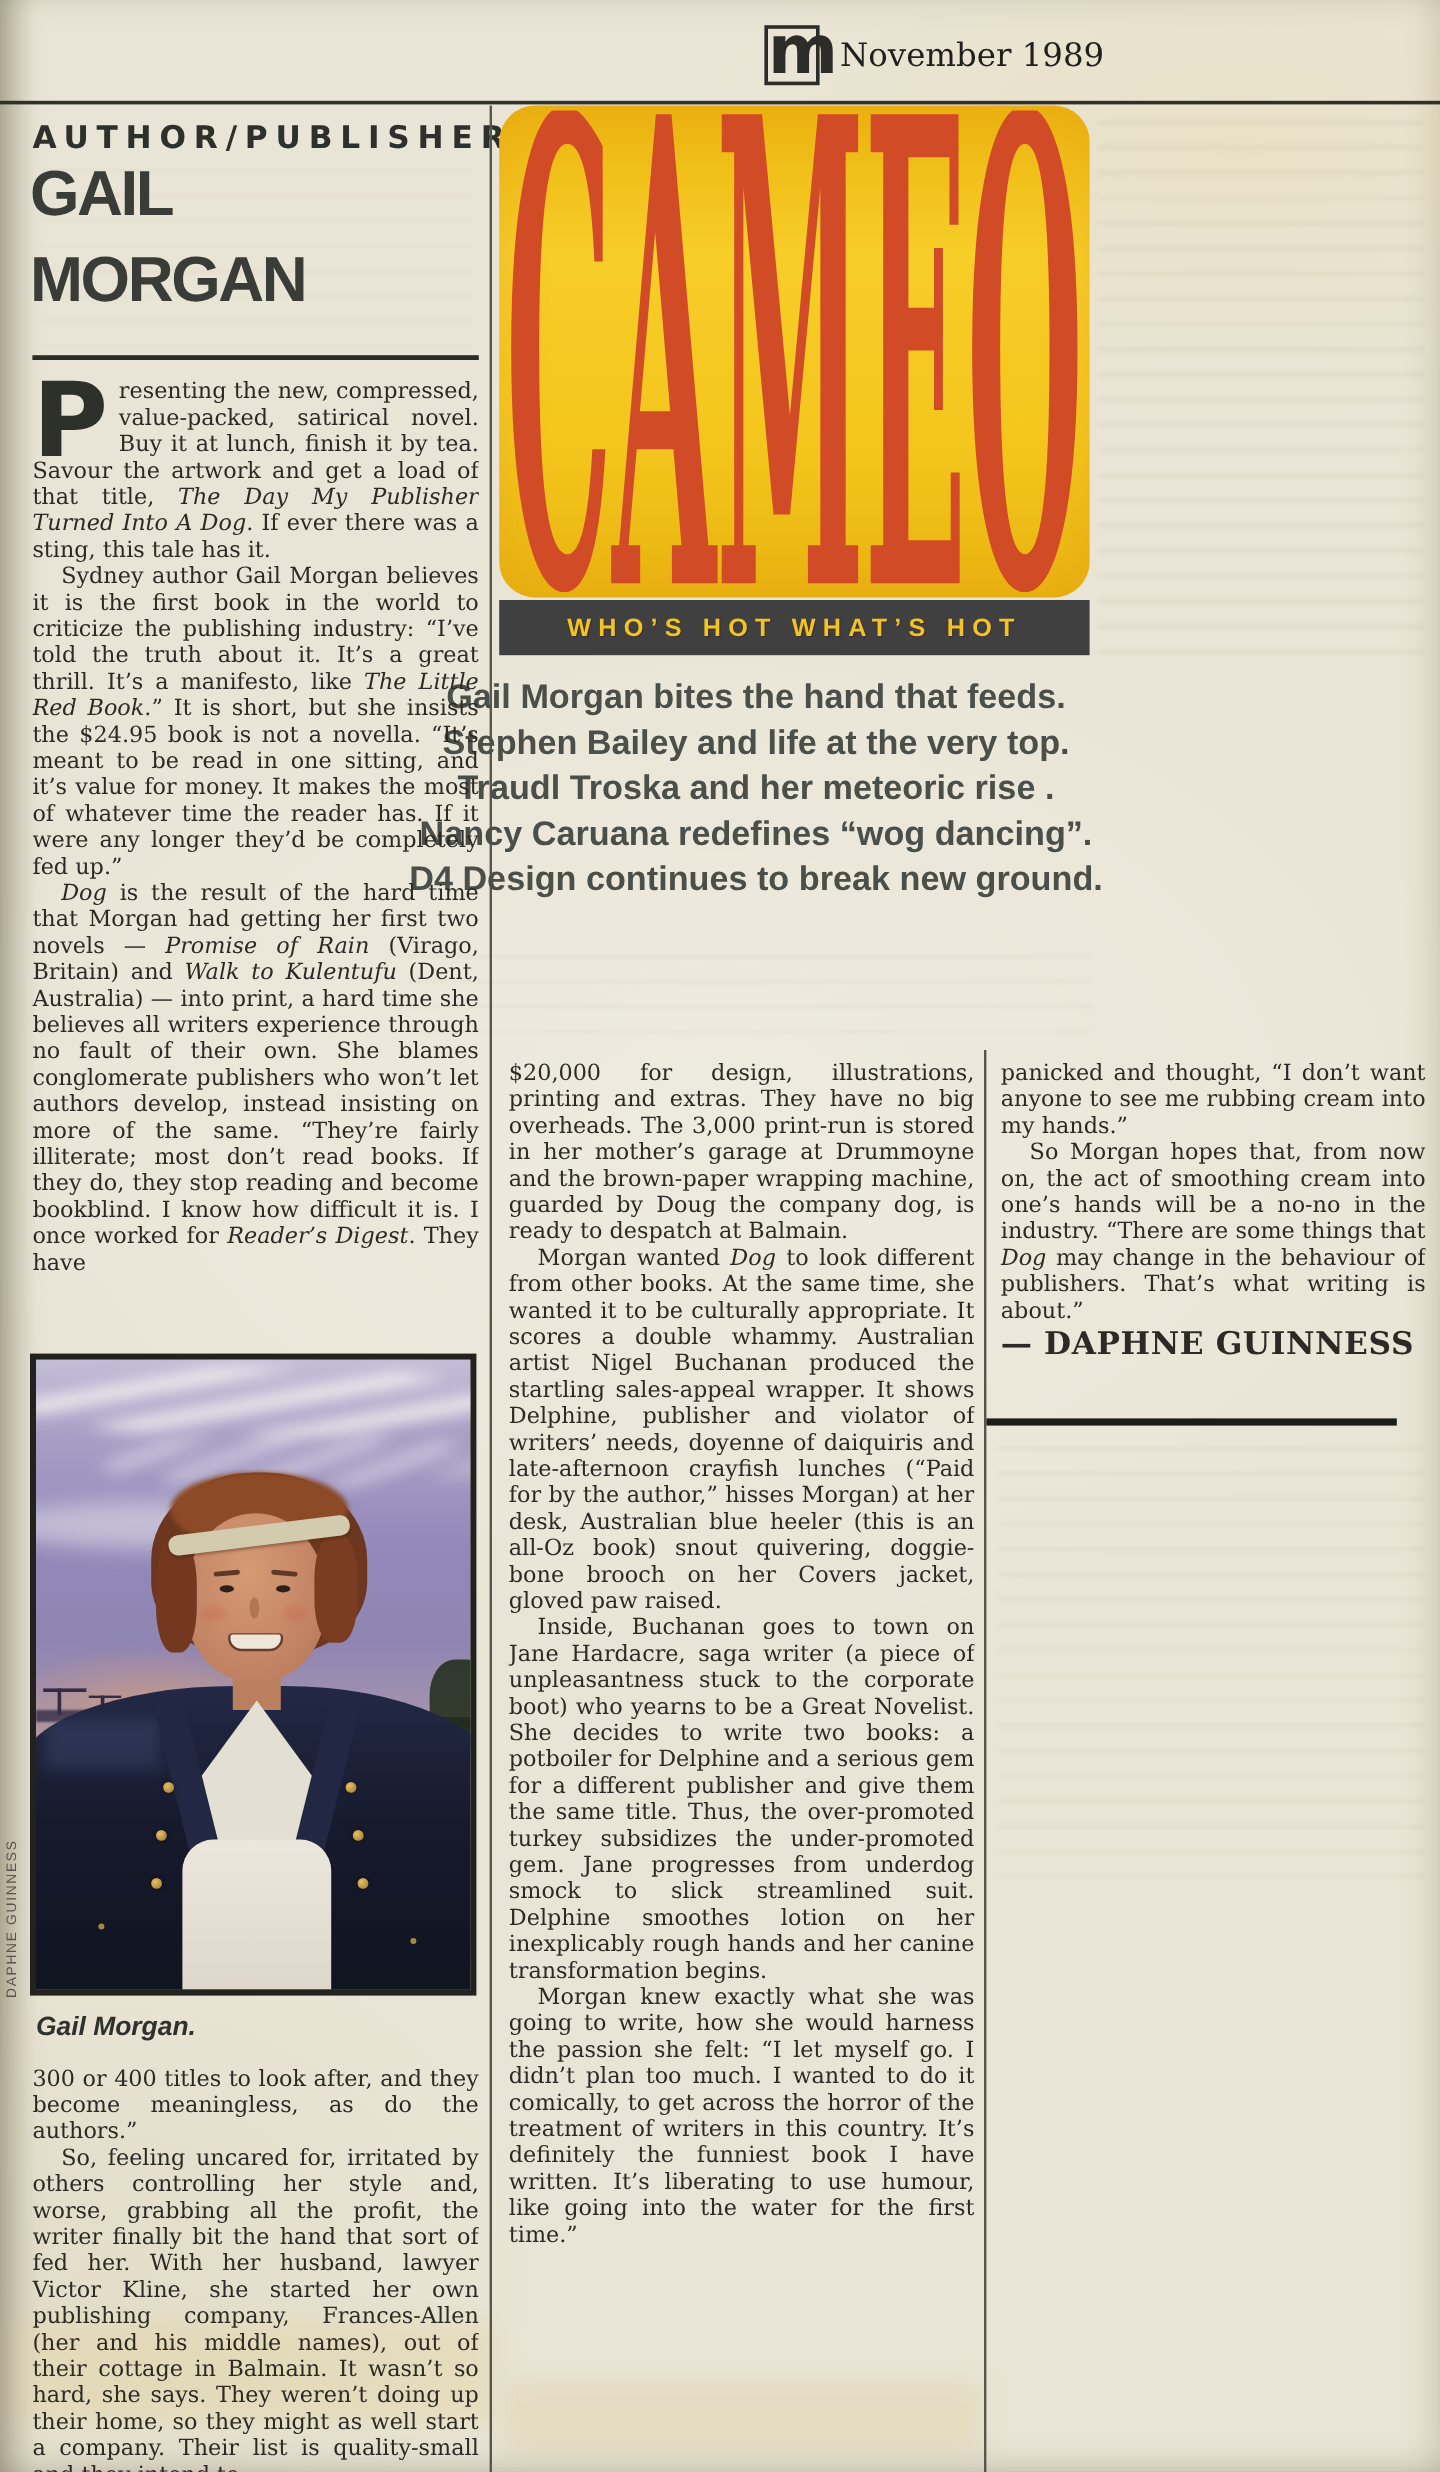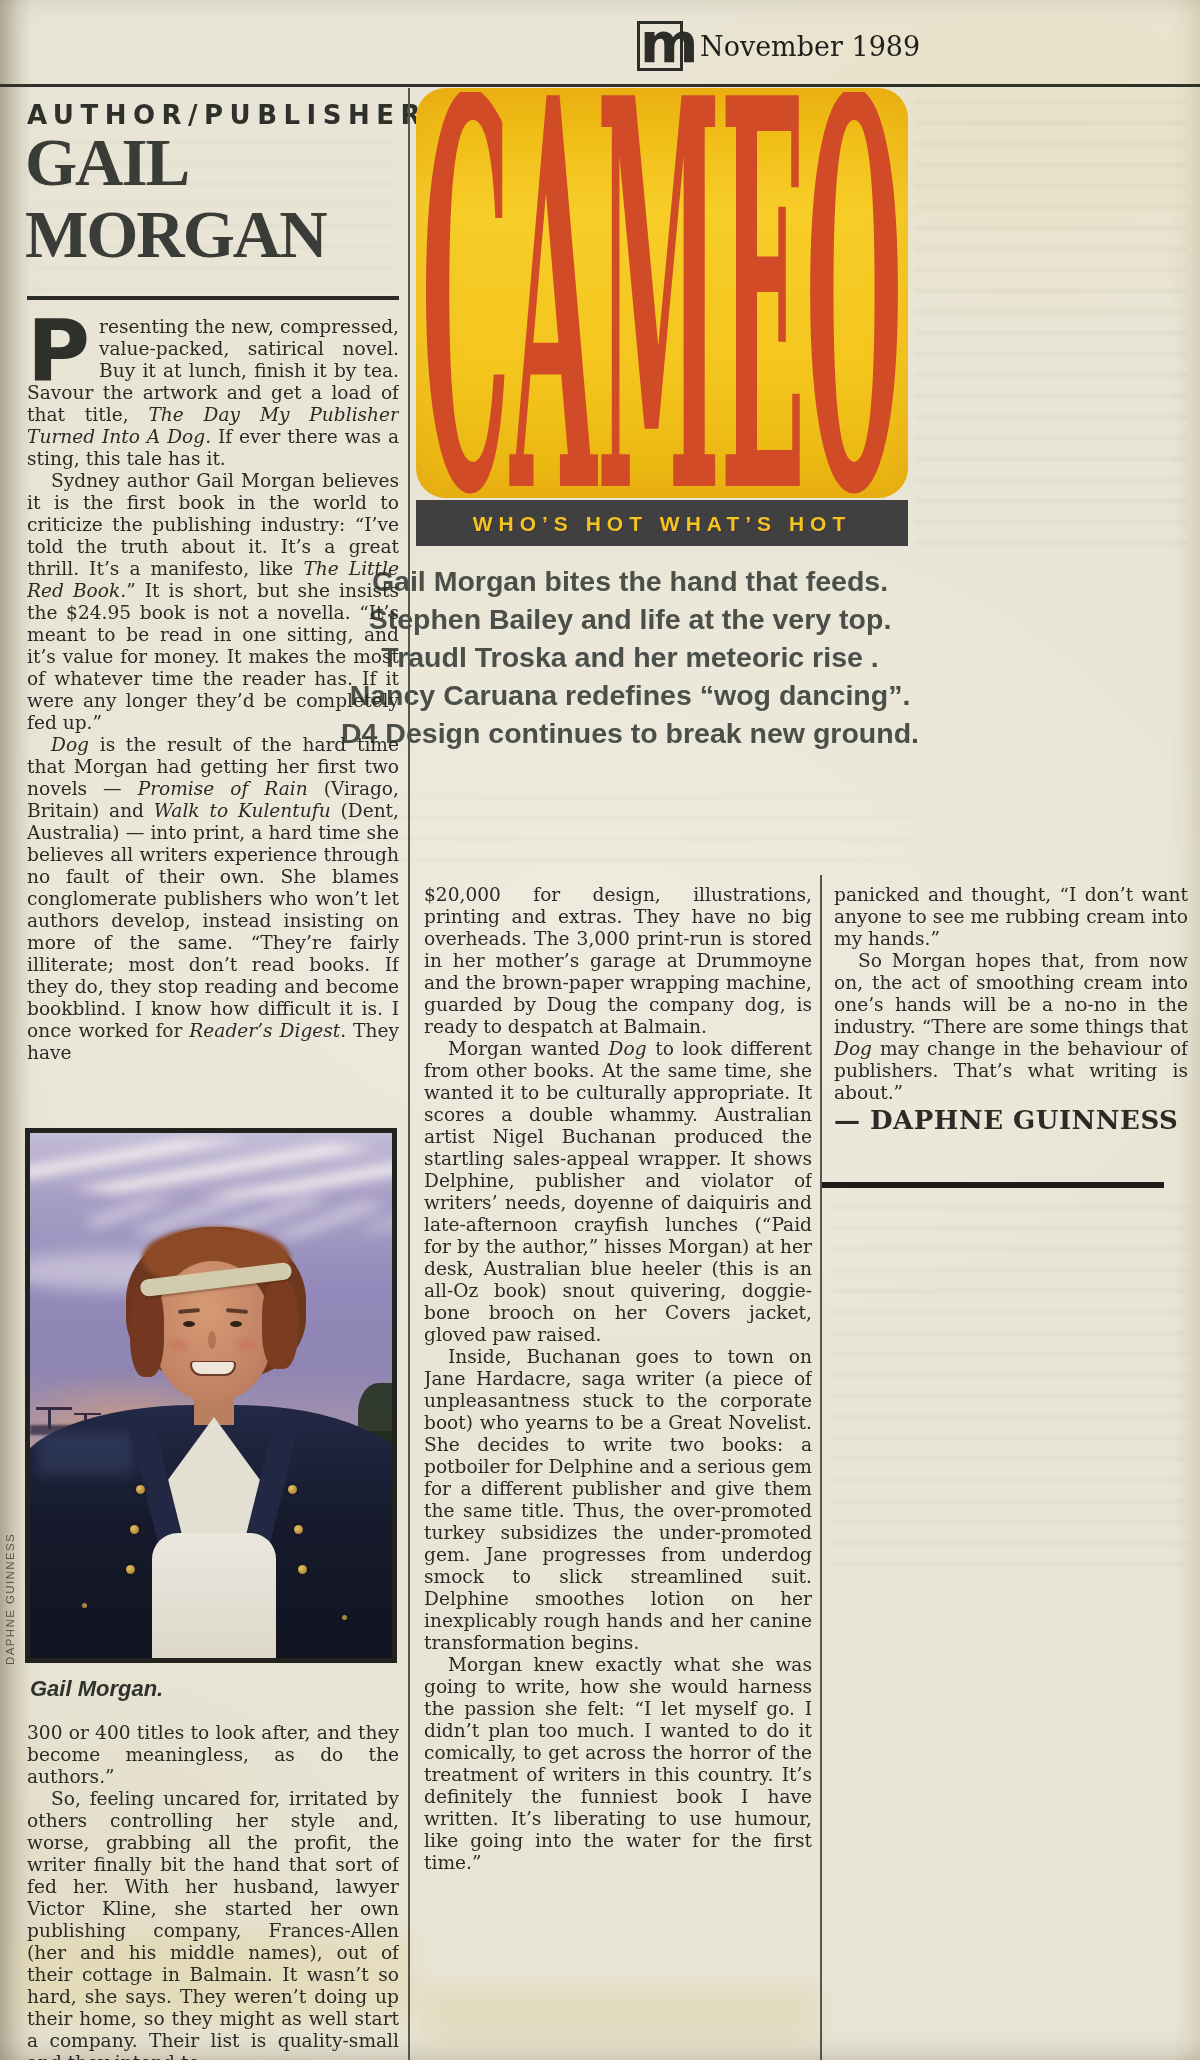--- a/index.html
+++ b/index.html
@@ -34,21 +34,21 @@
   }
   #issue-date{position:absolute;left:700px;top:31px;z-index:3;font-size:27px;color:#201f1c;}
   #top-rule{position:absolute;left:0;top:84px;width:1200px;height:3px;background:#31312c;z-index:3;}
   
   #kicker{
     position:absolute;left:27px;top:100px;z-index:3;
     font-family:"DejaVu Sans",sans-serif;font-weight:bold;font-size:26px;letter-spacing:6.5px;color:#2e302b;
   }
   #article-title{
     position:absolute;left:25px;top:126px;z-index:3;
-    font-family:Liberation Serif, serif;font-weight:bold;font-size:67px;line-height:72px;
+    font-family:Liberation Sans, sans-serif;font-weight:bold;font-size:53px;line-height:72px;
     letter-spacing:-2px;color:#3a3c37;
   }
   #heading-rule{position:absolute;left:27px;top:296px;width:372px;height:4px;background:#2c2c27;z-index:3;}
   
   .bodycol{
     position:absolute;z-index:3;text-align:justify;color:#2b2a25;
     font-size:18.6px;line-height:22px;overflow:hidden;
   }
   .bodycol p{margin:0;}
   .bodycol p.indent{text-indent:24px;}

